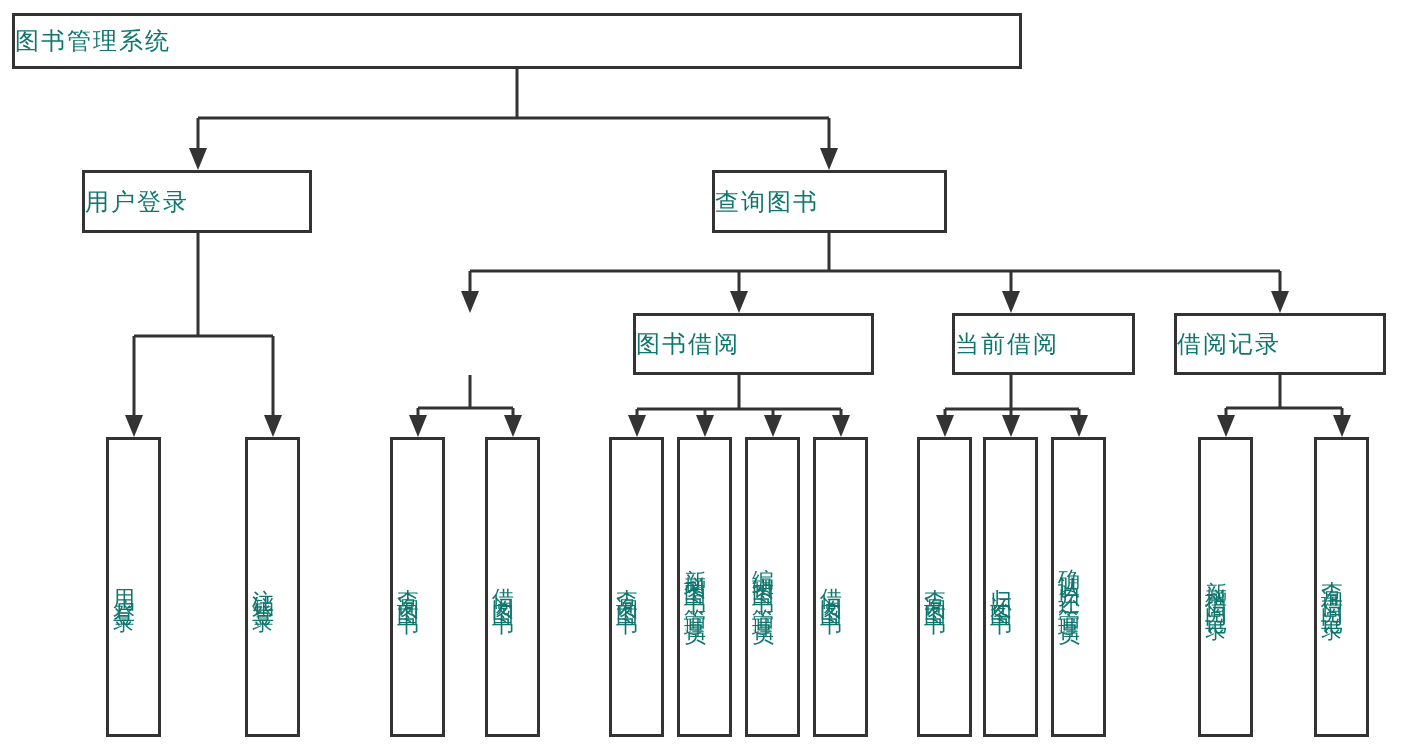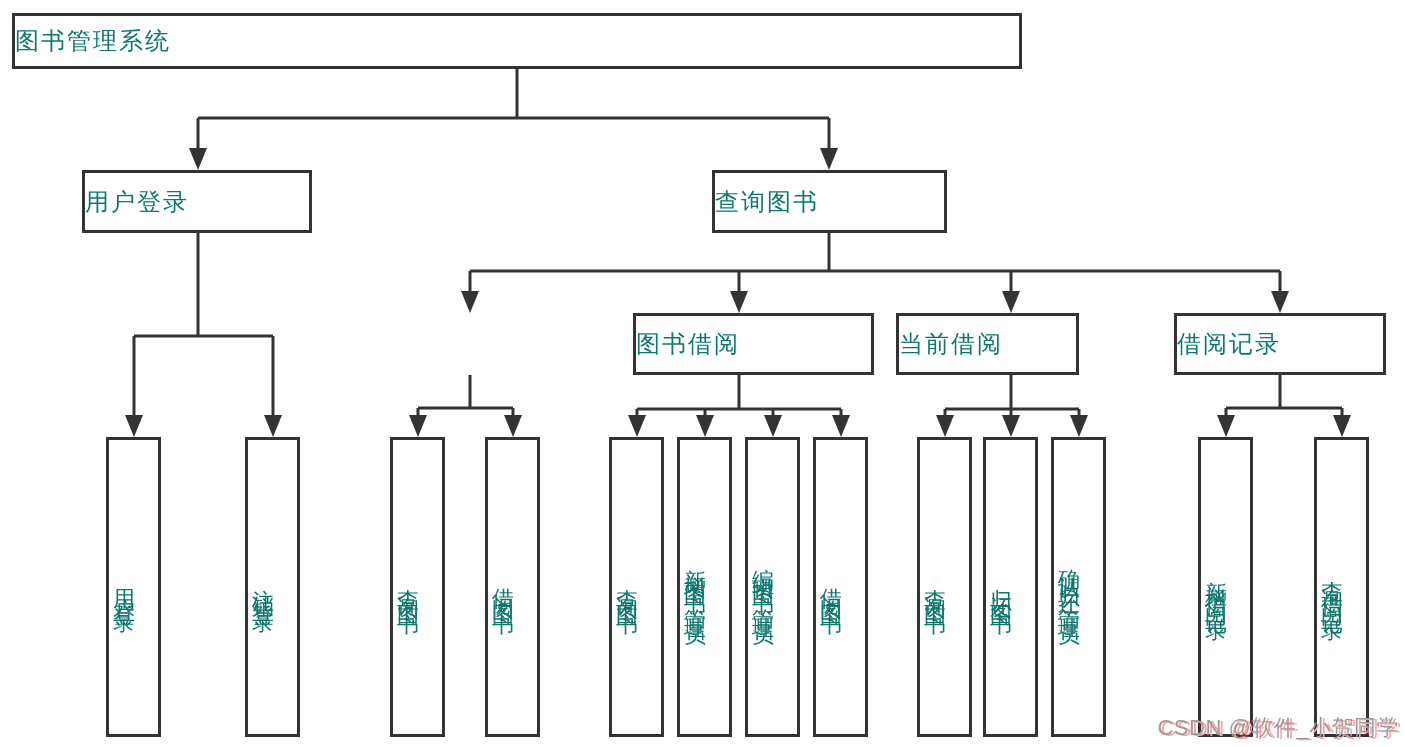--- a/index.html
+++ b/index.html
@@ -100,21 +100,21 @@
   <div class="node h" style="left:82px;top:170px;width:230px;height:63px">
     <span>用户登录</span>
   </div>
   <div class="node h" style="left:712px;top:170px;width:235px;height:63px">
     <span>查询图书</span>
   </div>
 
   <div class="node h" style="left:633px;top:313px;width:241px;height:62px">
     <span>图书借阅</span>
   </div>
-  <div class="node h" style="left:896px;top:313px;width:183px;height:62px">
+  <div class="node h" style="left:952px;top:313px;width:183px;height:62px">
     <span>当前借阅</span>
   </div>
   <div class="node h" style="left:1174px;top:313px;width:212px;height:62px">
     <span>借阅记录</span>
   </div>
 
   <div class="node v leaf" style="left:106px">
     <span>用户登录</span>
   </div>
   <div class="node v leaf" style="left:245px">
@@ -147,14 +147,13 @@
   <div class="node v leaf" style="left:1051px">
     <span>确认归还（管理员）</span>
   </div>
   <div class="node v leaf" style="left:1198px">
     <span>新增借阅记录</span>
   </div>
   <div class="node v leaf" style="left:1314px">
     <span>查询借阅记录</span>
   </div>
 
-  <div class="watermark">CSDN @软件_小贺同学</div>
 </div>
 
 </body></html>

